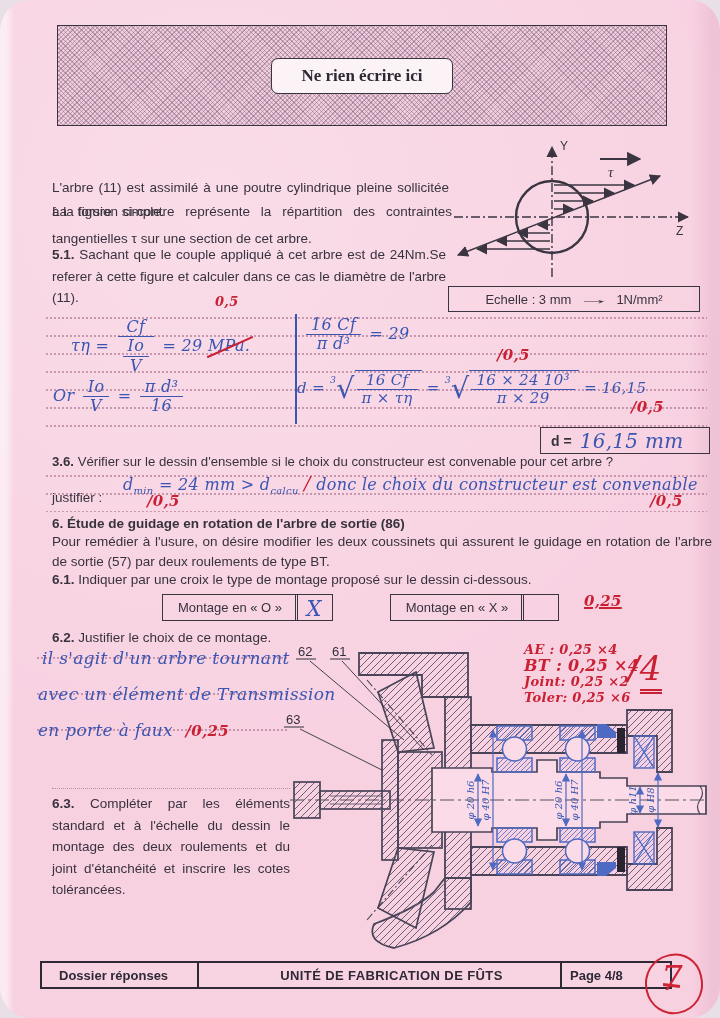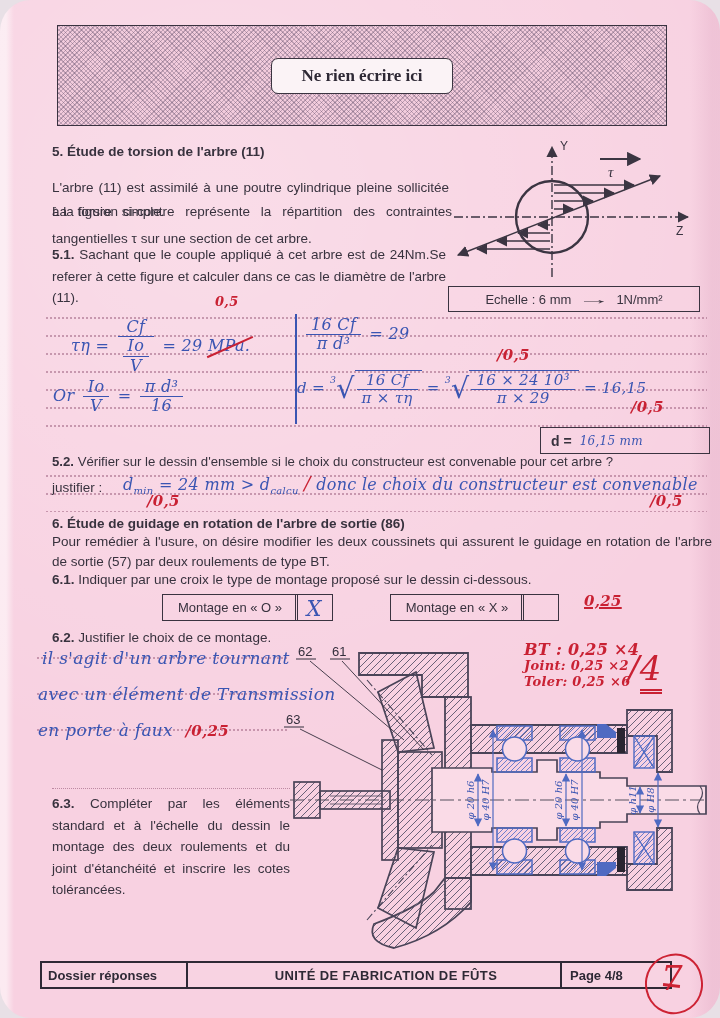--- a/index.html
+++ b/index.html
@@ -42,41 +42,40 @@
   .slashed::after{content:"";position:absolute;left:-3px;right:-5px;top:52%;border-top:2.2px solid #c92133;transform:rotate(-24deg);}
   .mark{font-size:15px;font-weight:bold;}
   
   .dbox{border:1.6px solid #3a3340;display:flex;align-items:center;padding:0 10px;gap:8px;}
   .lblbox{border:1.5px solid #3a3340;display:flex;align-items:center;justify-content:center;font-size:13px;color:#38323e;}
   .cbox{border:1.5px solid #3a3340;display:flex;align-items:center;justify-content:center;}
   .cbx{color:#3a55b2;font-size:21px;font-family:"DejaVu Serif",serif;font-style:italic;transform:scaleY(1.1);}
   
   .footer{left:40px;top:961px;width:628px;height:24px;border:2px solid #2e2935;display:flex;background:rgba(255,255,255,.06);}
   .fcell{display:flex;align-items:center;font-weight:bold;font-size:13px;color:#2e2935;}
-  .fcell.c1{width:138px;padding-left:6px;border-right:2px solid #2e2935;}
+  .fcell.c1{width:138px;padding-left:17px;border-right:2px solid #2e2935;}
   .fcell.c2{flex:1;justify-content:center;letter-spacing:.4px;border-right:2px solid #2e2935;margin-left:24px;}
   .fcell.c3{width:100px;padding-left:8px;}
   .score{left:645px;top:950px;width:60px;height:64px;}
   .score .ring{position:absolute;left:0;top:4px;width:54px;height:56px;border:2.6px solid #cd2334;border-radius:50% 45% 50% 48%;transform:rotate(-12deg);}
   .score .seven{position:absolute;left:16px;top:8px;font-size:34px;color:#cd2334;font-family:"DejaVu Serif",serif;font-style:italic;}
   .score .bar{position:absolute;left:18px;top:34px;width:17px;height:2.6px;background:#cd2334;transform:rotate(6deg);}
   .arrowg{display:inline-block;transform:scaleX(2.6);margin:0 16px;}
   sub.small{font-size:10px;}
   .underline-red{text-decoration:underline;text-decoration-thickness:2px;}
 </style>
 </head>
 <body>
 
 <div class="sheet">
 
   <div class="abs hatch-box">
     <div class="notice-box">Ne rien écrire ici</div>
   </div>
 
-  <div class="abs printed b" style="left:52px;top:142px;width:420px;">5. Étude de torsion de l'arbre (11)</div>
   <div class="abs printed just" style="left:52px;top:176px;width:397px;line-height:24px;">L'arbre (11) est assimilé à une poutre cylindrique pleine sollicitée à la torsion simple.</div>
   <div class="abs printed just" style="left:52px;top:198px;width:400px;line-height:27px;">La figure ci-contre représente la répartition des contraintes tangentielles τ sur une section de cet arbre.</div>
   <div class="abs printed just" style="left:52px;top:244px;width:394px;line-height:21.5px;">
     <span class="b">5.1.</span>
     <span>Sachant que le couple appliqué à cet arbre est de 24Nm.Se referer à cette figure et calculer dans ce cas le diamètre de l'arbre (11).</span>
   </div>
 
   <svg class="abs" style="left:448px;top:137px;" width="258" height="147" viewBox="0 0 258 147">
     <defs>
       <marker id="ad" viewBox="0 0 10 10" refX="9" refY="5" markerWidth="8" markerHeight="8" orient="auto-start-reverse">
@@ -101,21 +100,21 @@
         <line x1="102" y1="112" x2="29" y2="112" marker-end="url(#ad)"></line>
       </g>
       <line x1="152" y1="22" x2="192" y2="22" stroke-width="1.8" marker-end="url(#ad)"></line>
     </g>
     <text x="112" y="13" font-size="12" fill="#3b3542" font-family="Liberation Sans">Y</text>
     <text x="228" y="98" font-size="12" fill="#3b3542" font-family="Liberation Sans">Z</text>
     <text x="160" y="40" font-size="15" font-style="italic" fill="#3b3542" font-family="Liberation Serif">τ</text>
   </svg>
 
   <div class="abs" style="left:448px;top:286px;width:250px;height:24px;border:1.6px solid #3a3340;display:flex;align-items:center;justify-content:center;font-size:13px;color:#38323e;">
-    <span>Echelle : 6 mm</span>
+    <span>Echelle : 3 mm</span>
     <span class="arrowg">→</span>
     <span>1N/mm²</span>
   </div>
 
   <div class="abs dots" style="left:45px;top:312px;width:662px;height:116px;">
     <div class="abs" style="left:250px;top:2px;width:1.6px;height:110px;background:#3a55b2;"></div>
     <div class="abs hwred" style="left:170px;top:-18px;font-size:13px;font-weight:bold;">0,5</div>
 
     <div class="abs hw" style="left:26px;top:6px;font-size:16px;">
       <span>τη =</span>
@@ -173,29 +172,29 @@
           </span>
         </span>
       </span>
       <span>= 16,15</span>
     </div>
     <div class="abs hwred mark" style="left:586px;top:86px;">/0,5</div>
   </div>
 
   <div class="abs dbox" style="left:540px;top:427px;height:25px;width:148px;">
     <span class="b" style="font-size:14px;">d =</span>
-    <span class="hw" style="font-size:12px;">16,15 mm</span>
+    <span class="hw" style="font-size:20px;">16,15 mm</span>
   </div>
 
   <div class="abs printed" style="left:52px;top:452px;width:668px;font-size:13.2px;white-space:nowrap;">
-    <span class="b">5.2.</span>
+    <span class="b">3.6.</span>
     <span>Vérifier sur le dessin d'ensemble si le choix du constructeur est convenable pour cet arbre ?</span>
   </div>
   <div class="abs dots" style="left:45px;top:470px;width:662px;height:42px;">
-    <span class="printed" style="position:absolute;left:7px;top:8px;">justifier :</span>
+    <span class="printed" style="position:absolute;left:7px;top:18px;">justifier :</span>
     <span class="hw" style="position:absolute;left:78px;top:2px;font-size:16px;white-space:nowrap;">
       <span>d</span><sub class="small">min</sub>
       <span>= 24 mm &gt; d</span><sub class="small">calcu</sub>
       <span class="hwred" style="font-size:19px;">/</span>
       <span>donc le choix du constructeur est convenable</span>
     </span>
     <span class="hwred mark" style="position:absolute;left:102px;top:22px;">/0,5</span>
     <span class="hwred mark" style="position:absolute;left:605px;top:22px;">/0,5</span>
   </div>
 
@@ -323,20 +322,21 @@
       <text x="192" y="160" transform="rotate(-90 192 160)" text-anchor="middle">φ 20 h6</text>
       <text x="207" y="160" transform="rotate(-90 207 160)" text-anchor="middle">φ 40 H7</text>
       <text x="280" y="160" transform="rotate(-90 280 160)" text-anchor="middle">φ 20 h6</text>
       <text x="296" y="160" transform="rotate(-90 296 160)" text-anchor="middle">φ 40 H7</text>
       <text x="354" y="160" transform="rotate(-90 354 160)" text-anchor="middle">φ h11</text>
       <text x="372" y="160" transform="rotate(-90 372 160)" text-anchor="middle">φ H8</text>
     </g>
   </svg>
 
   <div class="abs" style="left:524px;top:642px;width:190px;">
+    <div class="hwred" style="font-size:13px;line-height:16px;font-weight:bold;">AE : 0,25 ×4</div>
     <div class="hwred" style="font-size:16px;line-height:16px;font-weight:bold;">BT : 0,25 ×4</div>
     <div class="hwred" style="font-size:13px;line-height:16px;font-weight:bold;">Joint: 0,25 ×2</div>
     <div class="hwred" style="font-size:13px;line-height:16px;font-weight:bold;">Toler: 0,25 ×6</div>
   </div>
   <div class="abs hwred" style="left:628px;top:648px;font-size:34px;">
     <span>/</span><span style="border-bottom:5px double #c92133;padding-bottom:1px;">4</span>
   </div>
 
   <div class="abs printed just" style="left:52px;top:788px;width:238px;line-height:21.5px;border-top:1px dotted rgba(150,88,120,.6);padding-top:4px;">
     <span class="b">6.3.</span>

